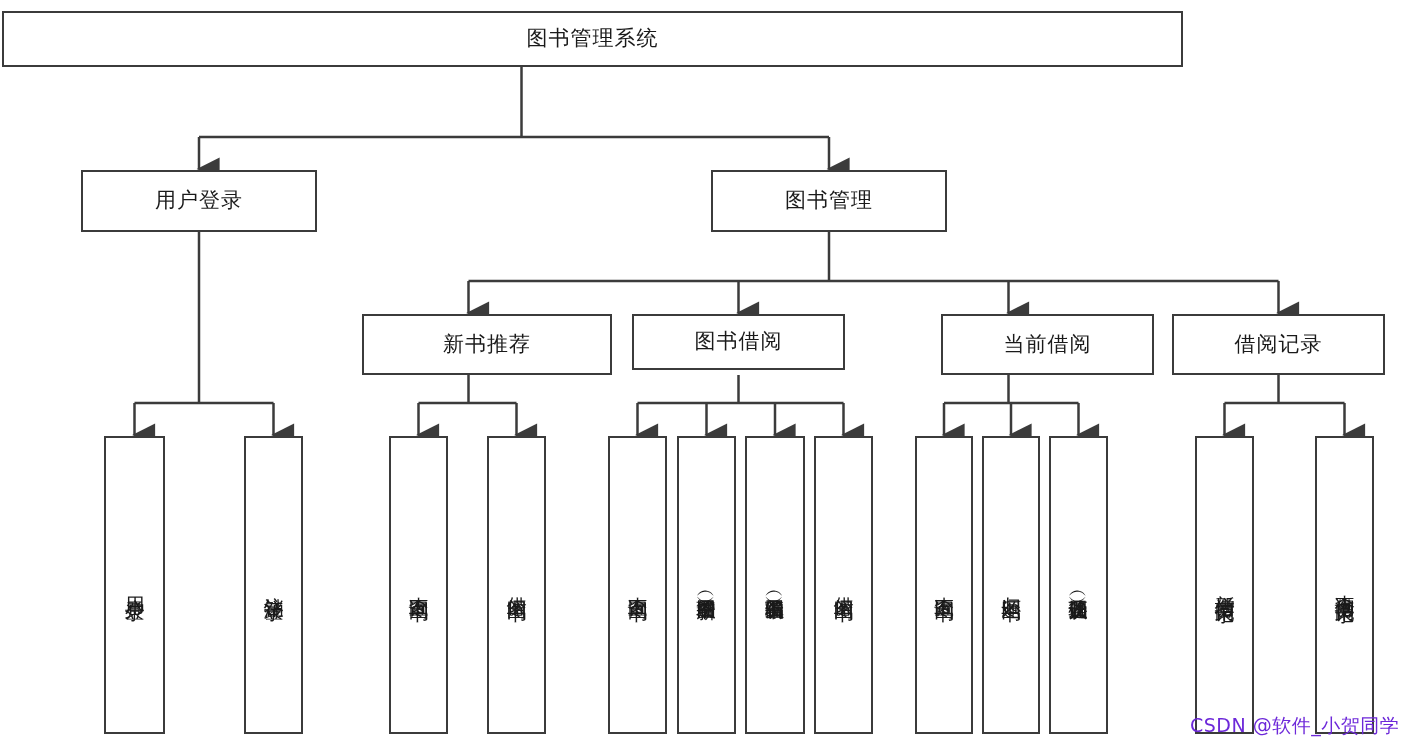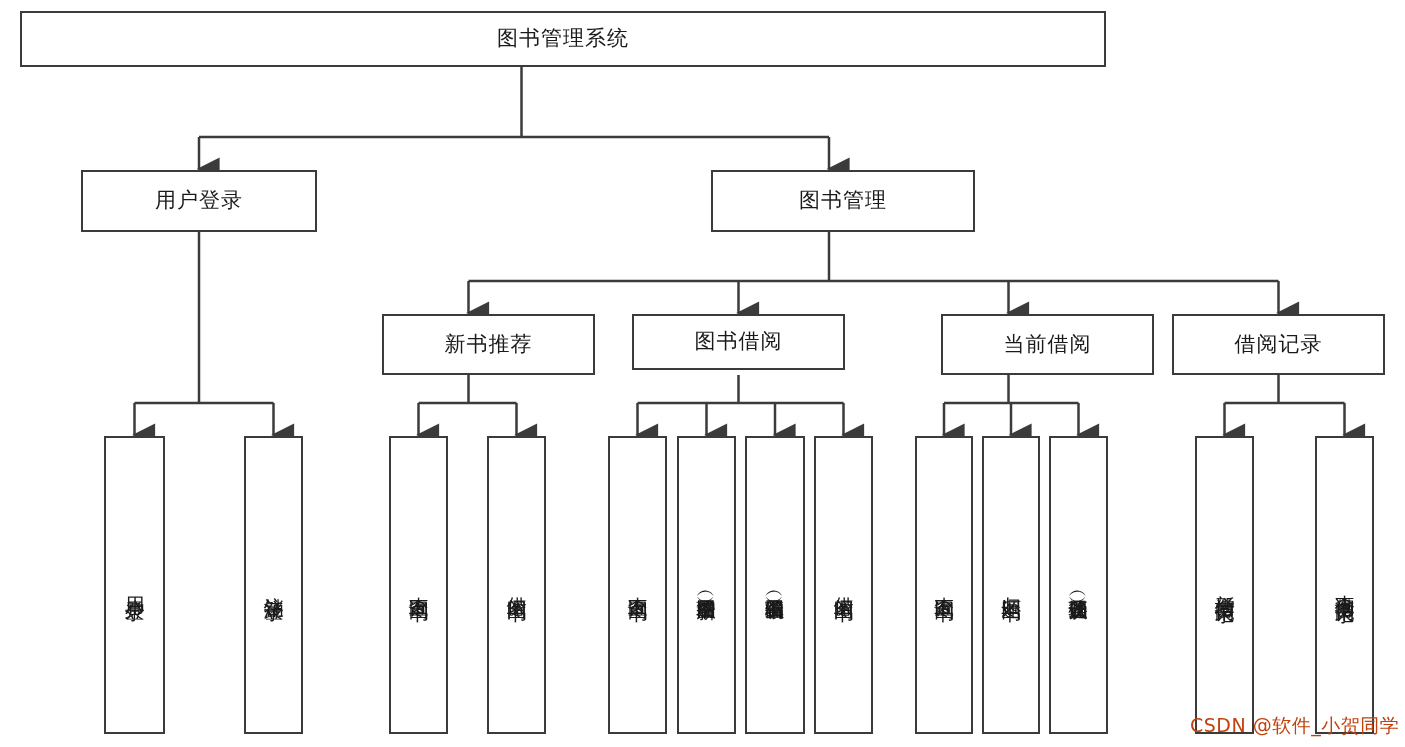--- a/index.html
+++ b/index.html
@@ -3,21 +3,21 @@
 <meta charset="utf-8">
 <style>
   html,body{margin:0;padding:0;background:#ffffff;}
   body{width:1405px;height:747px;overflow:hidden;font-family:"DejaVu Sans","Liberation Sans",sans-serif;}
   #diagram-root{position:relative;width:1405px;height:747px;background:#fff;}
   svg#edges{position:absolute;left:0;top:0;width:1405px;height:747px;}
   .node{position:absolute;box-sizing:border-box;background:#ffffff;border:2.5px solid #3b3b3b;display:flex;align-items:center;justify-content:center;color:#1a1a1a;}
   .node.h{font-size:21px;line-height:1.1;letter-spacing:1px;}
   .node.v{writing-mode:vertical-rl;text-orientation:upright;font-size:20px;line-height:1.28;letter-spacing:2px;padding:4px 0;}
   .node.v.tight{font-size:19px;letter-spacing:0px;line-height:1.2;}
-  #watermark{position:absolute;left:1190px;top:713px;font-size:19px;color:#c2410c;letter-spacing:0.5px;white-space:nowrap;}
+  #watermark{position:absolute;left:1190px;top:713px;font-size:19px;color:#6d28d9;letter-spacing:0.5px;white-space:nowrap;}
 </style>
 </head>
 <body>
 
 <div id="diagram-root">
 
   <svg id="edges" viewBox="0 0 1405 747">
     <defs>
       <marker id="arrow" viewBox="0 0 12 12" refX="6" refY="10" markerWidth="11" markerHeight="11" orient="auto-start-reverse">
         <path d="M1,1 L11,1 L6,11 Z" fill="#3b3b3b"></path>
@@ -54,24 +54,24 @@
         <path d="M1011,403 L1011,435" marker-end="url(#arrow)"></path>
         <path d="M1078.5,403 L1078.5,435" marker-end="url(#arrow)"></path>
         <path d="M1278.5,375 L1278.5,403"></path>
         <path d="M1224.5,403 L1344.5,403"></path>
         <path d="M1224.5,403 L1224.5,435" marker-end="url(#arrow)"></path>
         <path d="M1344.5,403 L1344.5,435" marker-end="url(#arrow)"></path>
       </g>
   </svg>
 
   <div id="node-layer">
-      <div class="node h" style="left: 20px; top: 11px; width: 1086px; height: 56px;">图书管理系统</div>
+      <div class="node h" style="left: 2px; top: 11px; width: 1181px; height: 56px;">图书管理系统</div>
       <div class="node h" style="left: 81px; top: 170px; width: 236px; height: 62px;">用户登录</div>
-      <div class="node h" style="left: 711px; top: 170px; width: 264px; height: 62px;">图书管理</div>
-      <div class="node h" style="left: 382px; top: 314px; width: 213px; height: 61px;">新书推荐</div>
+      <div class="node h" style="left: 711px; top: 170px; width: 236px; height: 62px;">图书管理</div>
+      <div class="node h" style="left: 362px; top: 314px; width: 250px; height: 61px;">新书推荐</div>
       <div class="node h" style="left: 632px; top: 314px; width: 213px; height: 56px;">图书借阅</div>
       <div class="node h" style="left: 941px; top: 314px; width: 213px; height: 61px;">当前借阅</div>
       <div class="node h" style="left: 1172px; top: 314px; width: 213px; height: 61px;">借阅记录</div>
       <div class="node v" style="left: 104px; top: 436px; width: 61px; height: 298px;">用户登录</div>
       <div class="node v" style="left: 244px; top: 436px; width: 59px; height: 298px;">注销登录</div>
       <div class="node v" style="left: 389px; top: 436px; width: 59px; height: 298px;">查询图书</div>
       <div class="node v" style="left: 487px; top: 436px; width: 59px; height: 298px;">借阅图书</div>
       <div class="node v" style="left: 608px; top: 436px; width: 59px; height: 298px;">查询图书</div>
       <div class="node v tight" style="left: 677px; top: 436px; width: 59px; height: 298px;">新增图书（管理员）</div>
       <div class="node v tight" style="left: 745px; top: 436px; width: 60px; height: 298px;">编辑图书（管理员）</div>

